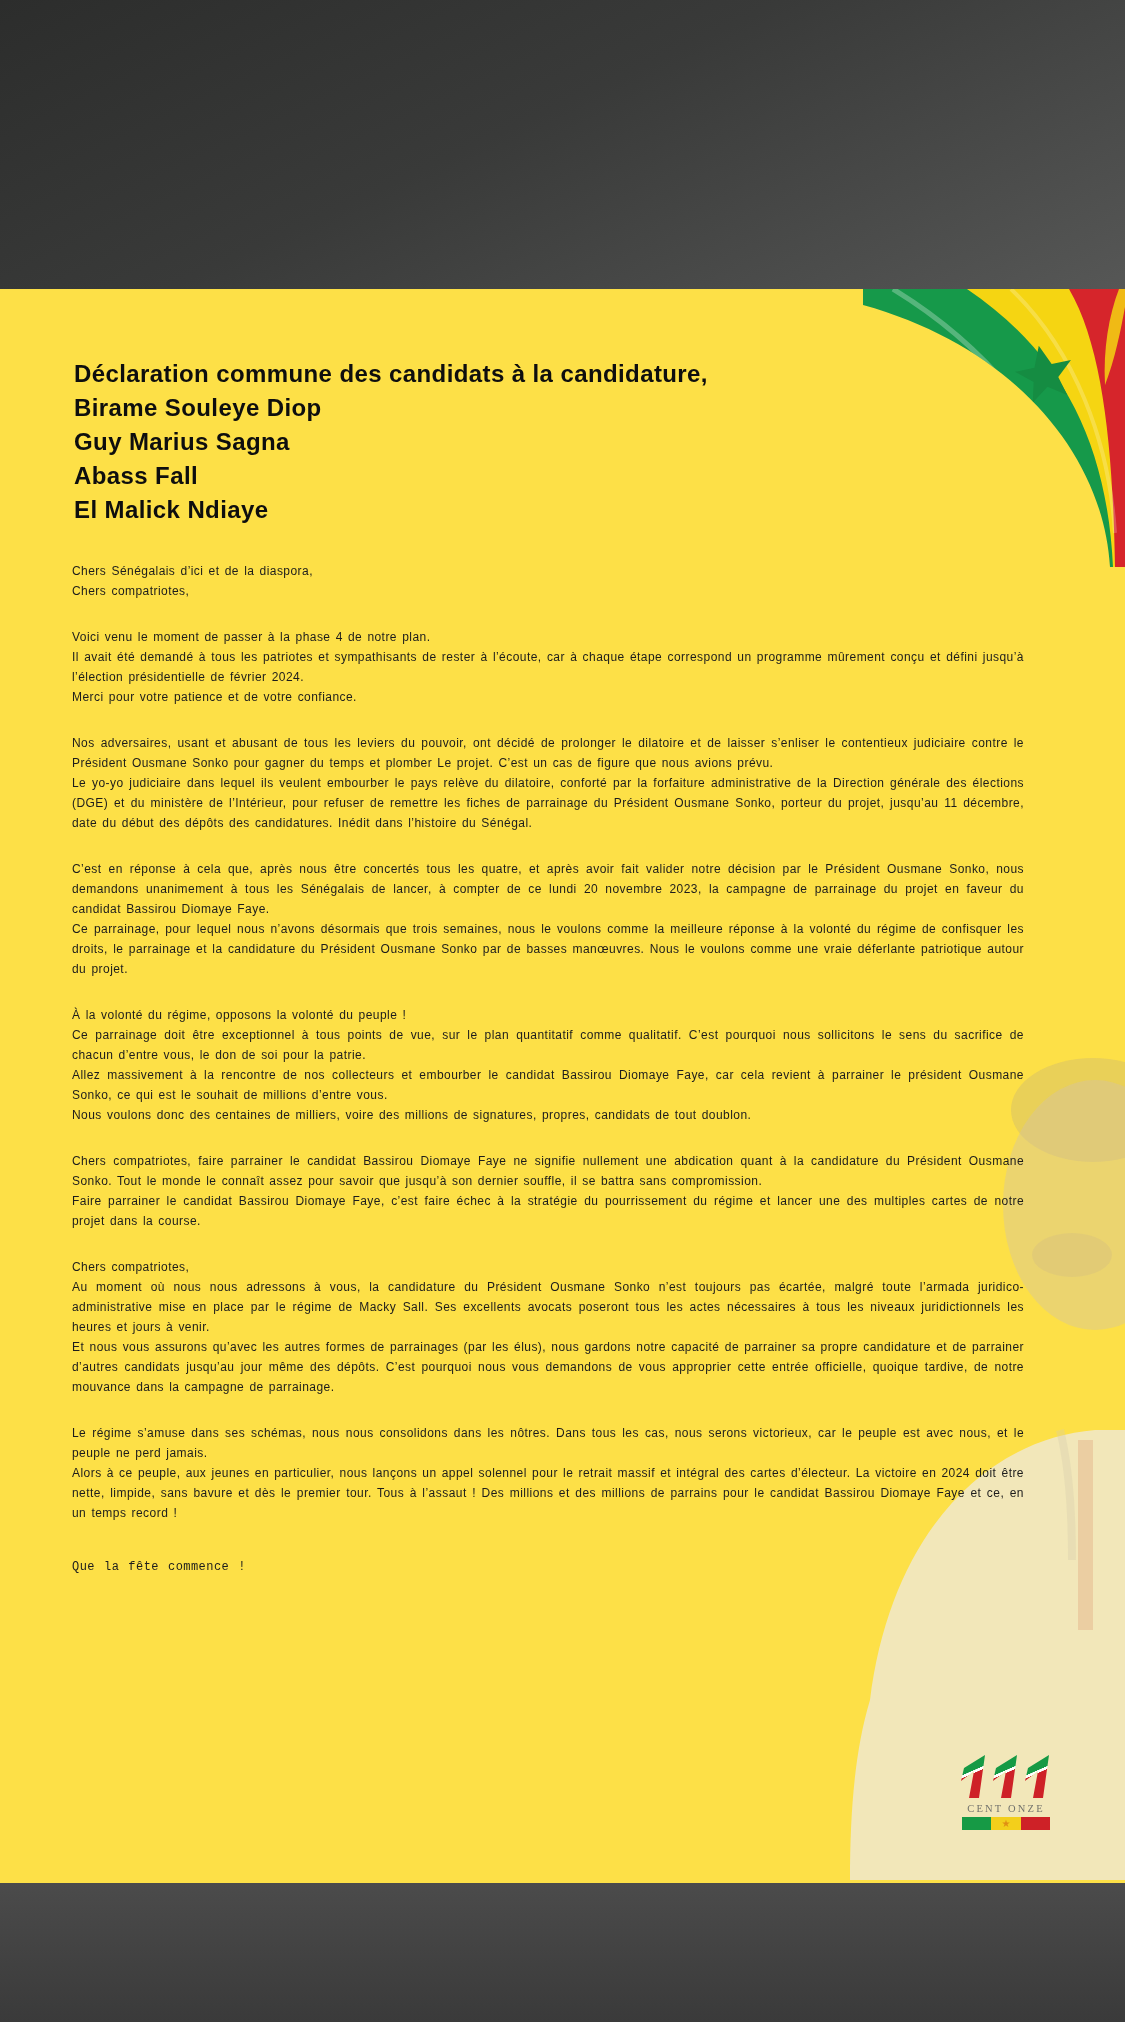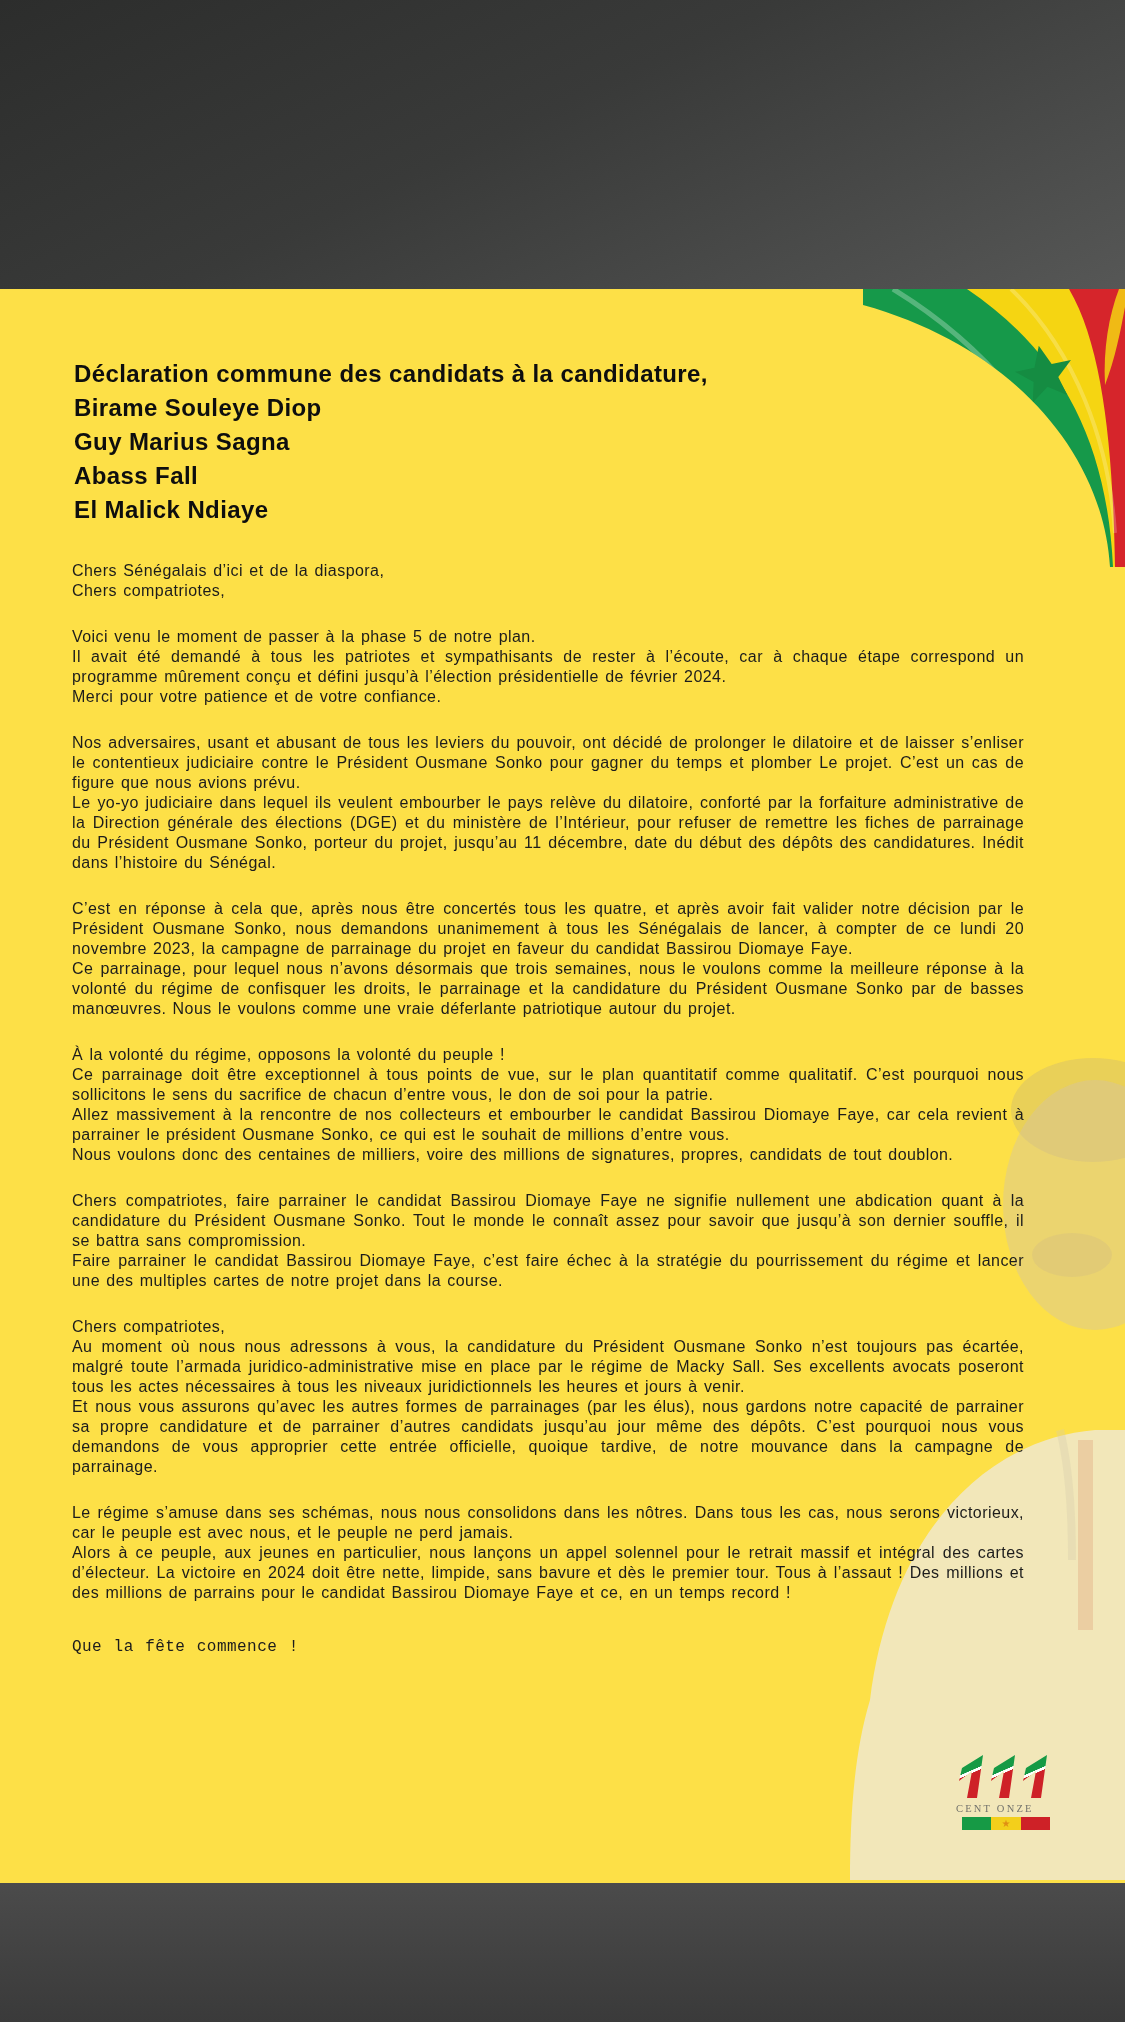--- a/index.html
+++ b/index.html
@@ -9,27 +9,27 @@
            background:linear-gradient(155deg,#2c2d2c 0%,#393a39 45%,#565756 100%);}
   .bottom-bar{position:absolute;left:0;top:1883px;width:1125px;height:139px;
            background:linear-gradient(180deg,#4b4b4b 0%,#3a3a3a 100%);}
   .page{position:absolute;left:0;top:289px;width:1125px;height:1594px;background:#fde047;}
   .flag-corner{position:absolute;right:0;top:0;width:262px;height:290px;}
   .watermark{position:absolute;left:810px;top:711px;width:315px;height:880px;
              pointer-events:none;opacity:.8;}
   .doc-title{position:absolute;left:74px;top:68px;width:940px;
              font-size:24px;font-weight:bold;color:#0e0e0e;line-height:34px;letter-spacing:.4px;}
   .doc-col{position:absolute;left:72px;top:272px;width:952px;color:#1c1c1c;
-           font-size:16px;line-height:20px;letter-spacing:.45px;word-spacing:1.4px;}
+           font-size:12px;line-height:20px;letter-spacing:.45px;word-spacing:1.4px;}
   .greeting{margin-bottom:22px;}
   .block{margin-bottom:26px;}
   .sub{text-align:justify;}
   .sub b{font-weight:normal;}
   .closing{margin-top:34px;font-family:Liberation Mono, monospace;}
-  .logo111{position:absolute;left:956px;top:1465px;width:100px;}
+  .logo111{position:absolute;left:956px;top:1465px;width:100px;text-align:center;}
   .logo-caption{font-family:"Liberation Serif",serif;font-size:10.5px;letter-spacing:2.2px;
                 color:#72726b;margin-top:1px;white-space:nowrap;}
   .logo-flagbar{display:flex;width:88px;height:13px;margin:3px auto 0 auto;}
   .logo-flagbar .seg{flex:1;position:relative;}
   .seg-green{background:#169a45;}
   .seg-yellow{background:#f3cf1b;}
   .seg-red{background:#ce2127;}
   .seg-star{position:absolute;left:50%;top:50%;transform:translate(-50%,-54%);
             font-size:10px;color:#e08f14;line-height:10px;}
 </style>
@@ -78,21 +78,21 @@
         <div>El Malick Ndiaye</div>
       </div>
 
     <div class="doc-col">
       <div id="doc-body">
           <div class="block greeting">
             <div class="sub"><span>Chers Sénégalais d’ici et de la diaspora,</span></div>
             <div class="sub"><span>Chers compatriotes,</span></div>
           </div>
           <div class="block">
-            <div class="sub"><span>Voici venu le moment de passer à la phase 5 de notre plan.</span></div>
+            <div class="sub"><span>Voici venu le moment de passer à la phase 4 de notre plan.</span></div>
             <div class="sub"><span>Il avait été demandé à tous les patriotes et sympathisants de rester à l’écoute, car à chaque étape correspond un programme mûrement conçu et défini jusqu’à l’élection présidentielle de février 2024.</span></div>
             <div class="sub"><b>Merci pour votre patience et de votre confiance.</b></div>
           </div>
           <div class="block">
             <div class="sub"><span>Nos adversaires, usant et abusant de tous les leviers du pouvoir, ont décidé de prolonger le dilatoire et de laisser s’enliser le contentieux judiciaire contre le Président Ousmane Sonko pour gagner du temps et plomber Le projet. C’est un cas de figure que nous avions prévu.</span></div>
             <div class="sub"><span>Le yo-yo judiciaire dans lequel ils veulent embourber le pays relève du dilatoire, conforté par la forfaiture administrative de la Direction générale des élections (DGE) et du ministère de l’Intérieur, pour refuser de remettre les fiches de parrainage du Président Ousmane Sonko, porteur du projet, jusqu’au 11 décembre, date du début des dépôts des candidatures. Inédit dans l’histoire du Sénégal.</span></div>
           </div>
           <div class="block">
             <div class="sub"><span>C’est en réponse à cela que, après nous être concertés tous les quatre, et après avoir fait valider notre décision par le Président Ousmane Sonko, nous demandons unanimement à tous les Sénégalais de lancer, à compter de ce lundi 20 novembre 2023, la campagne de parrainage du projet en faveur du </span><b>candidat Bassirou Diomaye Faye.</b></div>
             <div class="sub"><span>Ce parrainage, pour lequel nous n’avons désormais que trois semaines, nous le voulons comme la meilleure réponse à la volonté du régime de confisquer les droits, le parrainage et la candidature du Président Ousmane Sonko par de basses manœuvres. Nous le voulons comme une vraie déferlante patriotique autour du projet.</span></div>

